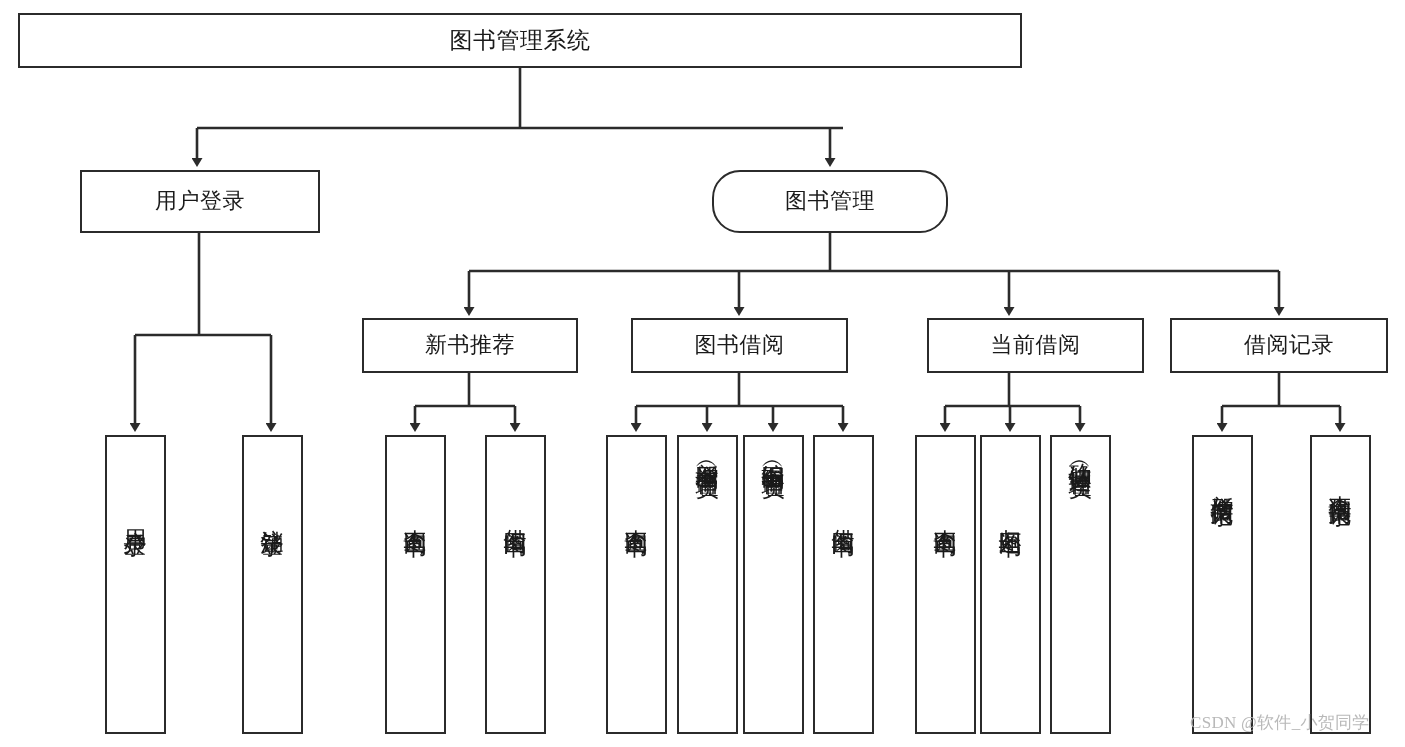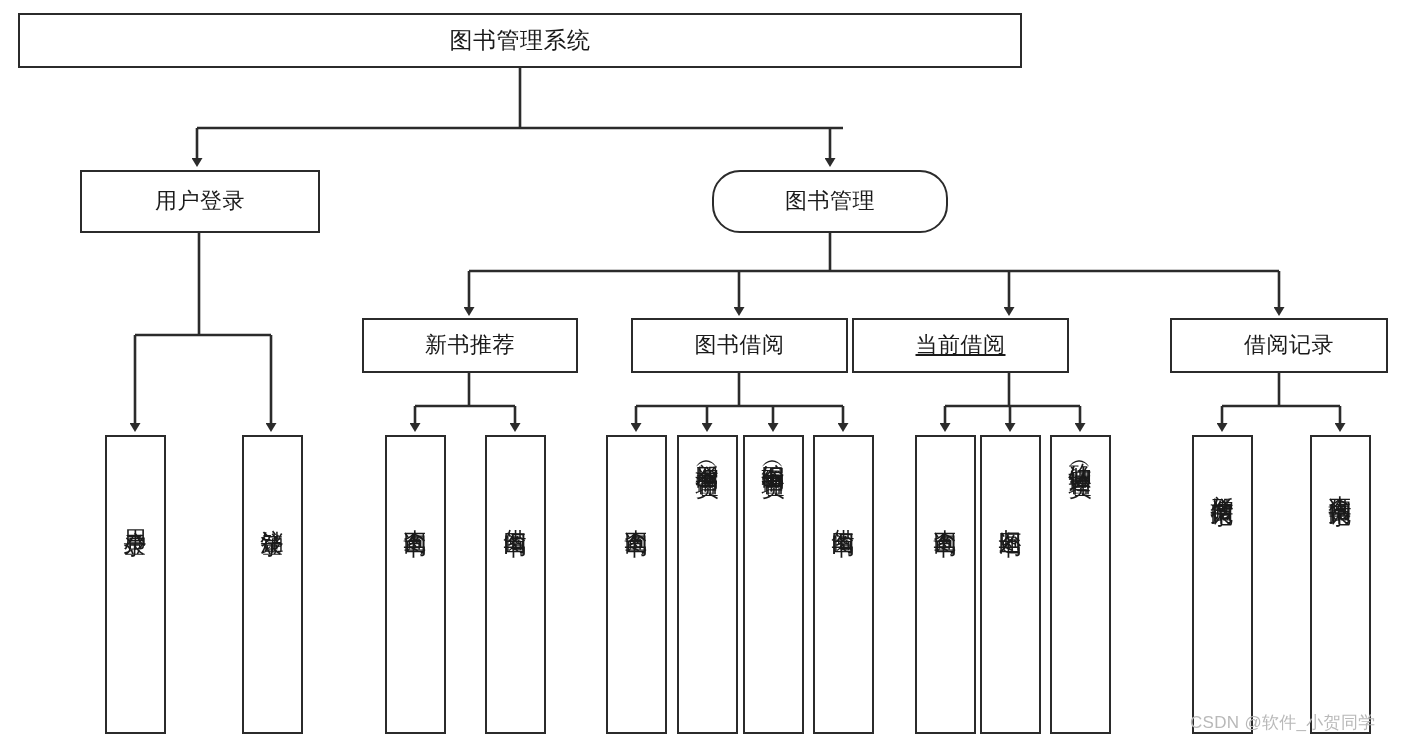--- a/index.html
+++ b/index.html
@@ -59,21 +59,21 @@
   }
   .node.root .label-h { font-size: 23px; }
   .watermark {
     position: absolute;
     left: 1190px;
     top: 711px;
     font-size: 17px;
     color: #b9b9b9;
     white-space: nowrap;
     letter-spacing: 0.3px;
-    font-family: Liberation Sans, sans-serif;
+    font-family: Liberation Serif, serif;
   }
 </style>
 </head>
 <body>
 
 <div id="diagram-root">
 
   <svg class="connectors" viewBox="0 0 1405 747" xmlns="http://www.w3.org/2000/svg">
     <defs>
       <marker id="arrow" markerWidth="9" markerHeight="11" refX="1" refY="5.5" orient="auto" markerUnits="userSpaceOnUse">
@@ -134,21 +134,21 @@
   <div class="node" style="left:712px; top:170px; width:236px; height:63px;border-radius:28px;">
     <span class="label-h">图书管理</span>
   </div>
 
   <div class="node" style="left:362px; top:318px; width:216px; height:55px;">
     <span class="label-h">新书推荐</span>
   </div>
   <div class="node" style="left:631px; top:318px; width:217px; height:55px;">
     <span class="label-h">图书借阅</span>
   </div>
-  <div class="node" style="left:852px; top:318px; width:217px; height:55px;text-decoration:underline;">
+  <div class="node" style="left:927px; top:318px; width:217px; height:55px;">
     <span class="label-h">当前借阅</span>
   </div>
   <div class="node" style="left:1170px; top:318px; width:218px; height:55px;padding-left:20px;">
     <span class="label-h">借阅记录</span>
   </div>
 
   <div class="node vertical" style="left:105px; top:435px; width:61px; height:299px;">
     <span class="label-v" style="margin-top:74px;">用户登录</span>
   </div>
   <div class="node vertical" style="left:242px; top:435px; width:61px; height:299px;">

